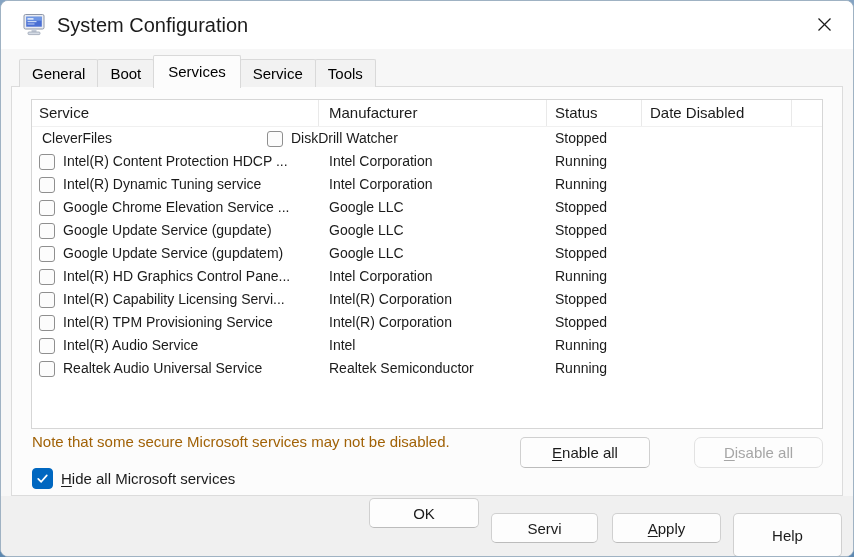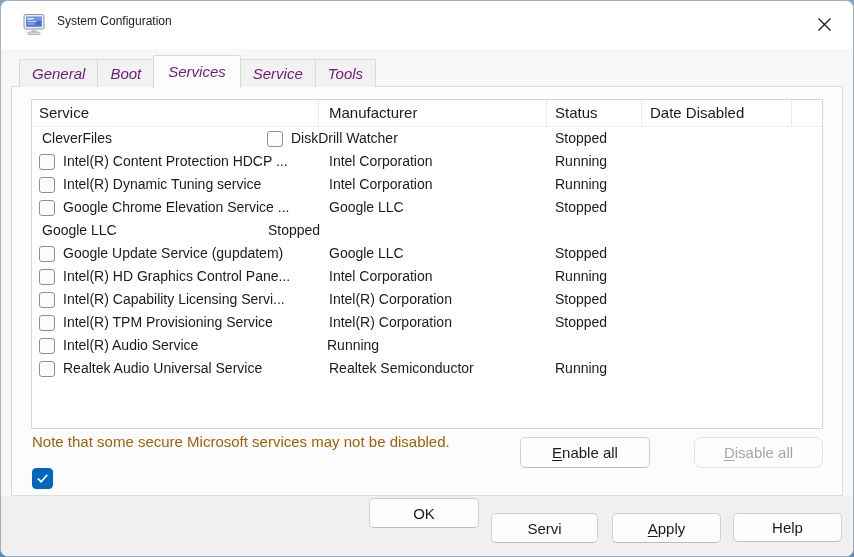--- a/index.html
+++ b/index.html
@@ -3,28 +3,28 @@
 <meta charset="utf-8">
 <style>
   html,body{margin:0;padding:0;width:854px;height:557px;overflow:hidden;
     font-family:"Liberation Sans","DejaVu Sans",sans-serif;}
   body{background:linear-gradient(180deg,#85a4c3 0%,#6b93b8 55%,#5d88b0 100%);}
   .window{position:absolute;inset:0;background:#f7f7f7;border:1px solid #9fb2c3;
     border-radius:8px;overflow:hidden;box-sizing:border-box;}
   
   .titlebar{position:absolute;left:0;right:0;top:0;height:48px;background:#ffffff;}
   .app-icon{position:absolute;left:21px;top:11px;width:26px;height:26px;}
-  .title{position:absolute;left:56px;top:13px;font-size:12px;color:#1b1b1b;white-space:nowrap;}
+  .title{position:absolute;left:56px;top:13px;font-size:20px;color:#1b1b1b;white-space:nowrap;}
   .close-btn{position:absolute;right:6px;top:6px;width:46px;height:34px;display:flex;
     align-items:center;justify-content:center;background:transparent;border:none;cursor:pointer;}
   
   .tabstrip{position:absolute;left:18px;top:54px;display:flex;align-items:flex-end;z-index:3;}
-  .tab{height:27px;line-height:27px;padding:0 12px;font-size:15px;color:#701a75;
+  .tab{height:27px;line-height:27px;padding:0 12px;font-size:15px;color:#000000;
     background:#f2f2f2;border:1px solid #d9d9d9;border-bottom:none;margin-right:-1px;
-    border-radius:2px 2px 0 0;position:relative;font-style:italic;}
+    border-radius:2px 2px 0 0;position:relative;}
   .tab.active{height:32px;line-height:32px;background:#fcfcfc;margin-bottom:-1px;
     padding:0 14px;z-index:4;}
   
   .tabpage{position:absolute;left:10px;right:10px;top:85px;bottom:60px;background:#fcfcfc;
     border:1px solid #dcdcdc;box-sizing:border-box;z-index:2;}
   
   .listview{position:absolute;left:19px;top:12px;width:792px;height:330px;background:#ffffff;
     border:1px solid #d6d6d6;box-sizing:border-box;overflow:hidden;}
   .lv-header{display:flex;height:26px;border-bottom:1px solid #f0f0f0;justify-content:center;}
   .lv-hcell{box-sizing:border-box;font-size:15px;color:#1b1b1b;line-height:25px;
@@ -50,21 +50,21 @@
   .ms-check-row{position:absolute;left:20px;top:381px;display:flex;align-items:center;}
   .ms-checkbox{width:19px;height:19px;border-radius:4px;background:#0067c0;border:1px solid #0067c0;
     display:flex;align-items:center;justify-content:center;flex:0 0 auto;cursor:pointer;}
   .ms-check-label{margin-left:8px;font-size:15px;color:#1b1b1b;white-space:nowrap;}
   .u{text-decoration:underline;text-underline-offset:2px;}
   
   .band{position:absolute;left:0;right:0;bottom:0;height:60px;background:#f0f0f0;z-index:1;}
   .ok-btn{position:absolute;left:368px;top:2px;width:110px;height:30px;}
   .cancel-btn{position:absolute;left:490px;top:17px;width:107px;height:30px;}
   .apply-btn{position:absolute;left:611px;top:17px;width:109px;height:30px;}
-  .help-btn{position:absolute;left:732px;top:17px;width:109px;height:29px;}
+  .help-btn{position:absolute;left:732px;top:17px;width:109px;height:44px;}
 </style>
 </head>
 <body>
 
 <div class="window">
 
   <div class="titlebar">
     <span class="app-icon">
       <svg width="26" height="26" viewBox="0 0 26 26">
         <rect x="2" y="2.5" width="20" height="14.5" rx="1.5" fill="#e9ecf2" stroke="#8d96a8" stroke-width="1"></rect>
@@ -157,20 +157,24 @@
             <div class="lv-cell c1 svc-cell" style="padding-left:0">
               <span class="row-checkbox"></span>
               <span>Google Chrome Elevation Service ...</span>
             </div>
             <div class="lv-cell c2">Google LLC</div>
             <div class="lv-cell c3">Stopped</div>
             <div class="lv-cell c4"></div>
           </div>
 
           <div class="lv-row">
+            <div class="lv-cell c1 svc-cell" style="padding-left:0">
+              <span class="row-checkbox"></span>
+              <span>Google Update Service (gupdate)</span>
+            </div>
             <div class="lv-cell c2">Google LLC</div>
             <div class="lv-cell c3">Stopped</div>
             <div class="lv-cell c4"></div>
           </div>
 
           <div class="lv-row">
             <div class="lv-cell c1 svc-cell" style="padding-left:0">
               <span class="row-checkbox"></span>
               <span>Google Update Service (gupdatem)</span>
             </div>
@@ -207,20 +211,21 @@
             <div class="lv-cell c2">Intel(R) Corporation</div>
             <div class="lv-cell c3">Stopped</div>
             <div class="lv-cell c4"></div>
           </div>
 
           <div class="lv-row">
             <div class="lv-cell c1 svc-cell" style="padding-left:0">
               <span class="row-checkbox"></span>
               <span>Intel(R) Audio Service</span>
             </div>
+            <div class="lv-cell c2">Intel</div>
             <div class="lv-cell c3">Running</div>
             <div class="lv-cell c4"></div>
           </div>
 
           <div class="lv-row">
             <div class="lv-cell c1 svc-cell" style="padding-left:0">
               <span class="row-checkbox"></span>
               <span>Realtek Audio Universal Service</span>
             </div>
             <div class="lv-cell c2">Realtek Semiconductor</div>
@@ -240,20 +245,21 @@
     </button>
 
     <div class="ms-check-row">
       <span class="ms-checkbox">
         <span style="display:flex">
           <svg width="13" height="13" viewBox="0 0 13 13">
             <polyline points="2.2,6.8 5.2,9.8 10.8,3.4" fill="none" stroke="#ffffff" stroke-width="1.7" stroke-linecap="round" stroke-linejoin="round"></polyline>
           </svg>
         </span>
       </span>
+      <span class="ms-check-label"><span class="u">H</span><span>ide all Microsoft services</span></span>
     </div>
   </div>
 
   <div class="band">
     <button class="btn ok-btn">OK</button>
     <button class="btn cancel-btn">Servi</button>
     <button class="btn apply-btn">
       <span><span class="u">A</span><span>pply</span></span>
     </button>
     <button class="btn help-btn">Help</button>

